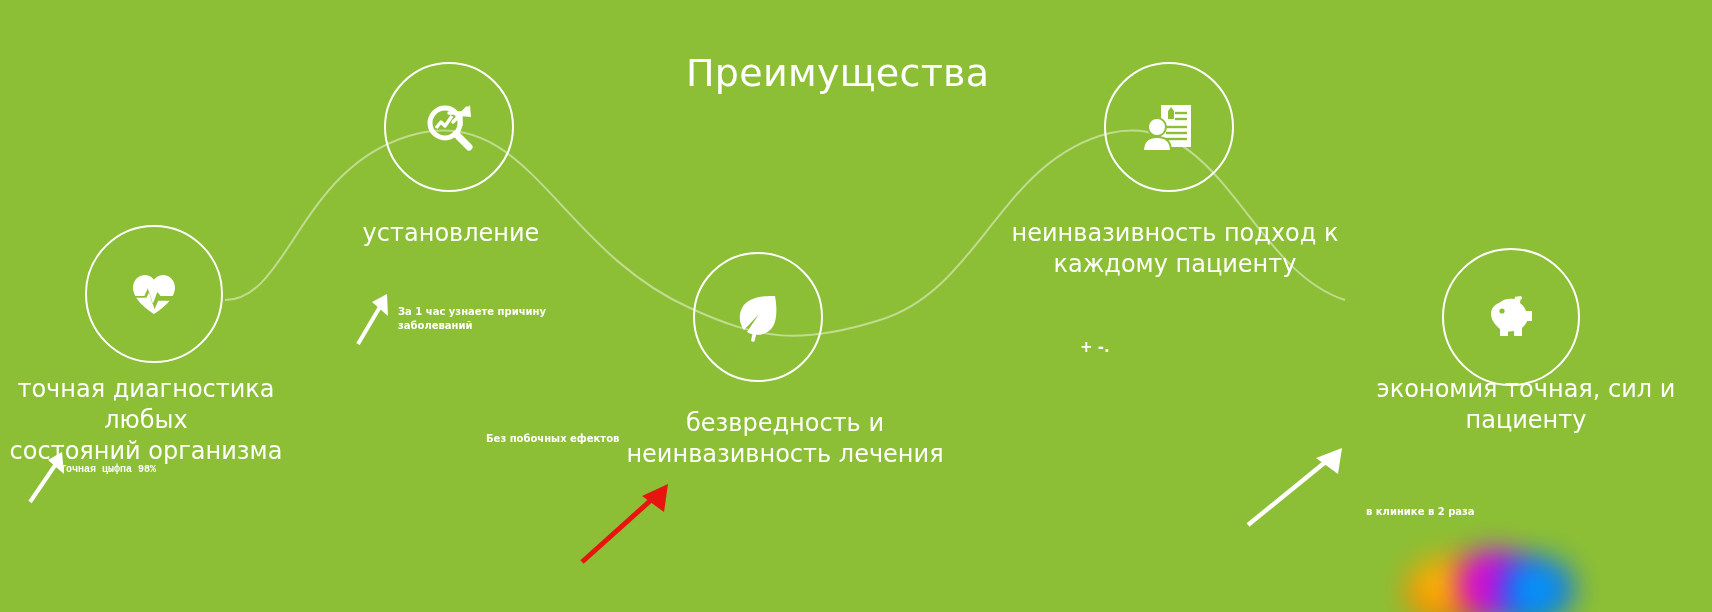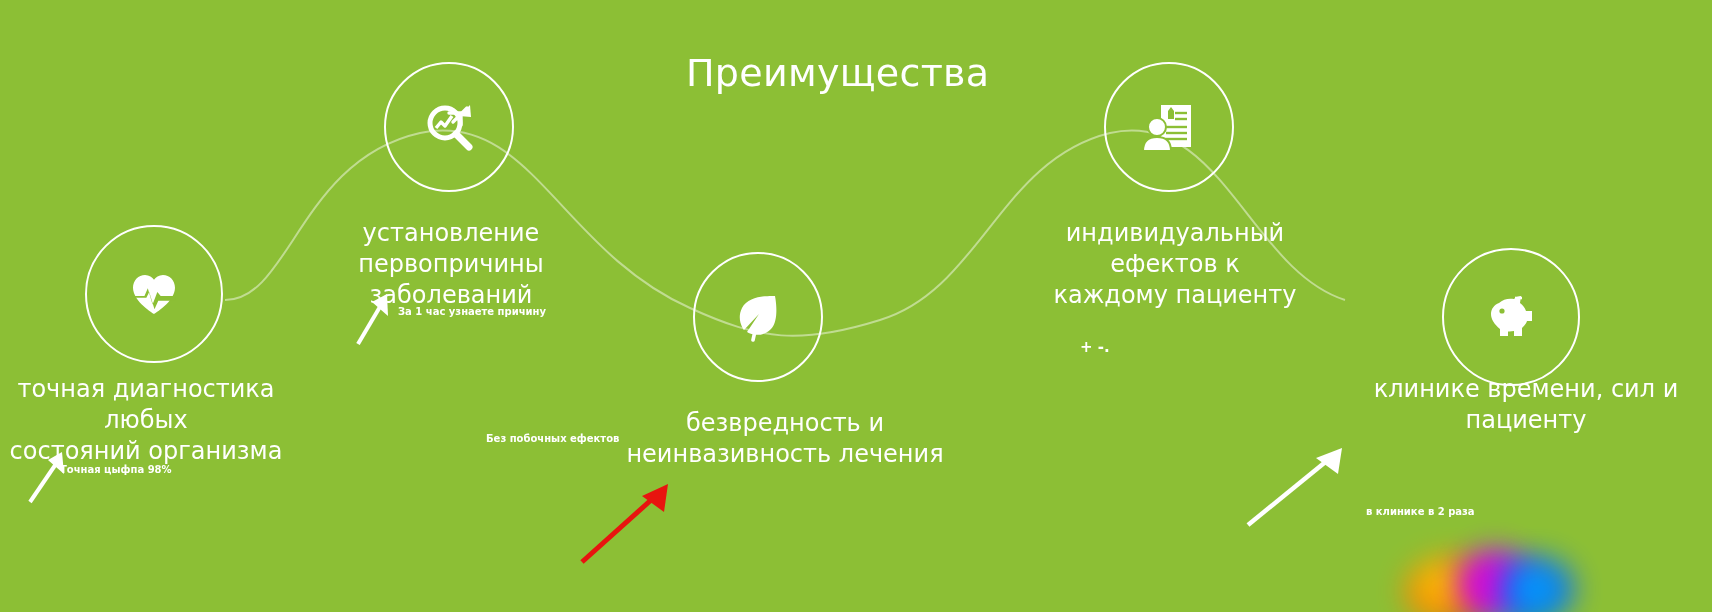--- a/index.html
+++ b/index.html
@@ -84,51 +84,51 @@
     <div>состояний организма</div>
   </div>
 
   <svg class="connector" viewBox="0 0 1712 612">
     <g stroke="#ffffff" stroke-width="4" fill="none">
       <line x1="30" y1="502" x2="60" y2="458"></line>
     </g>
     <polygon points="62,452 64,474 48,460" fill="#ffffff"></polygon>
   </svg>
 
-  <div class="note" style="left:60px;top:463px;width:240px;">
+  <div class="note" style="left:60px;top:463px;width:240px;font-family:Liberation Mono, monospace;">
     <div>Точная цыфпа 98%</div>
   </div>
 
   <div class="node" style="left:384px;top:62px;width:130px;height:130px;">
     <span>
       <svg width="52" height="52" viewBox="0 0 52 52">
         <circle cx="22" cy="22" r="15" fill="none" stroke="#ffffff" stroke-width="5"></circle>
         <path d="M33 33 L46 46" stroke="#ffffff" stroke-width="7" stroke-linecap="round"></path>
         <path d="M13 27 l5 -6 l4 4 l7 -10" fill="none" stroke="#ffffff" stroke-width="3.4" stroke-linejoin="round"></path>
         <path d="M26 12 h12 v12" fill="none" stroke="#ffffff" stroke-width="3.4" stroke-linecap="round" stroke-linejoin="round"></path>
         <path d="M30 21 L44 7" stroke="#ffffff" stroke-width="3.4" stroke-linecap="round"></path>
         <polygon points="47,4 48,16 36,15" fill="#ffffff"></polygon>
       </svg>
     </span>
   </div>
 
   <div class="caption" style="left:286px;top:218px;width:330px;">
     <div>установление</div>
-    <div>первопричины заболеваний</div>
   </div>
 
   <svg class="connector" viewBox="0 0 1712 612">
     <g stroke="#ffffff" stroke-width="4" fill="none">
       <line x1="358" y1="344" x2="384" y2="300"></line>
     </g>
     <polygon points="387,294 388,316 372,302" fill="#ffffff"></polygon>
   </svg>
 
   <div class="note clipbox" style="left:398px;top:305px;width:230px;height:48px;">
     <div>За 1 час узнаете причину</div>
+    <div>заболеваний</div>
   </div>
 
   <div class="node" style="left:693px;top:252px;width:130px;height:130px;">
     <span>
       <svg width="46" height="50" viewBox="0 0 46 50">
         <path fill="#ffffff" d="M40 4C40 4 14 2 7 16 1 28 9 38 9 38L24 22 12 40c0 0 13 8 24 -3C45 28 40 4 40 4Z"></path>
         <path d="M22 30 L18 48" stroke="#ffffff" stroke-width="3.6" stroke-linecap="round" fill="none"></path>
       </svg>
     </span>
   </div>
@@ -161,40 +161,40 @@
           <line x1="25" y1="38" x2="46" y2="38"></line>
         </g>
         <path fill="#8cbf35" d="M27 10 l3 -4 l3 4 v8 h-6 z"></path>
         <circle cx="16" cy="26" r="9" fill="#ffffff" stroke="#8cbf35" stroke-width="2"></circle>
         <path fill="#ffffff" stroke="#8cbf35" stroke-width="2" d="M2 50 C2 39 9 36 16 36 C23 36 30 39 30 50 Z"></path>
       </svg>
     </span>
   </div>
 
   <div class="caption" style="left:1010px;top:218px;width:330px;">
-    <div>индивидуальный ефектов к</div>
+    <div>неинвазивность подход к</div>
     <div>каждому пациенту</div>
   </div>
 
   <div class="note-plus" style="left:1080px;top:338px;">
     <span>+ -.</span>
   </div>
 
   <div class="node" style="left:1442px;top:248px;width:138px;height:138px;">
     <span>
       <svg width="52" height="44" viewBox="0 0 52 44">
         <path fill="#ffffff" d="M14 8 C18 4 24 3 29 4 c3 -3 7 -3 7 -3 l-1 7 c3 2 5 5 6 8 h6 v10 h-5 c-1 3 -3 5 -5 7 v8 h-8 v-5 c-2 .4 -4 .5 -6 .4 v4.6 h-8 v-7 C9 29 6 24 6 19 6 14 9 10 14 8 Z"></path>
         <circle cx="17" cy="16" r="2.6" fill="#8cbf35"></circle>
         <path d="M30 3 h7" stroke="#ffffff" stroke-width="2.6" fill="none"></path>
       </svg>
     </span>
   </div>
 
   <div class="caption" style="left:1356px;top:374px;width:340px;">
-    <div>клинике времени, сил и</div>
+    <div>экономия точная, сил и</div>
     <div>пациенту</div>
   </div>
 
   <svg class="connector" viewBox="0 0 1712 612">
     <g stroke="#ffffff" stroke-width="4.5" fill="none">
       <line x1="1248" y1="525" x2="1334" y2="455"></line>
     </g>
     <polygon points="1342,448 1338,474 1316,458" fill="#ffffff"></polygon>
   </svg>
 

